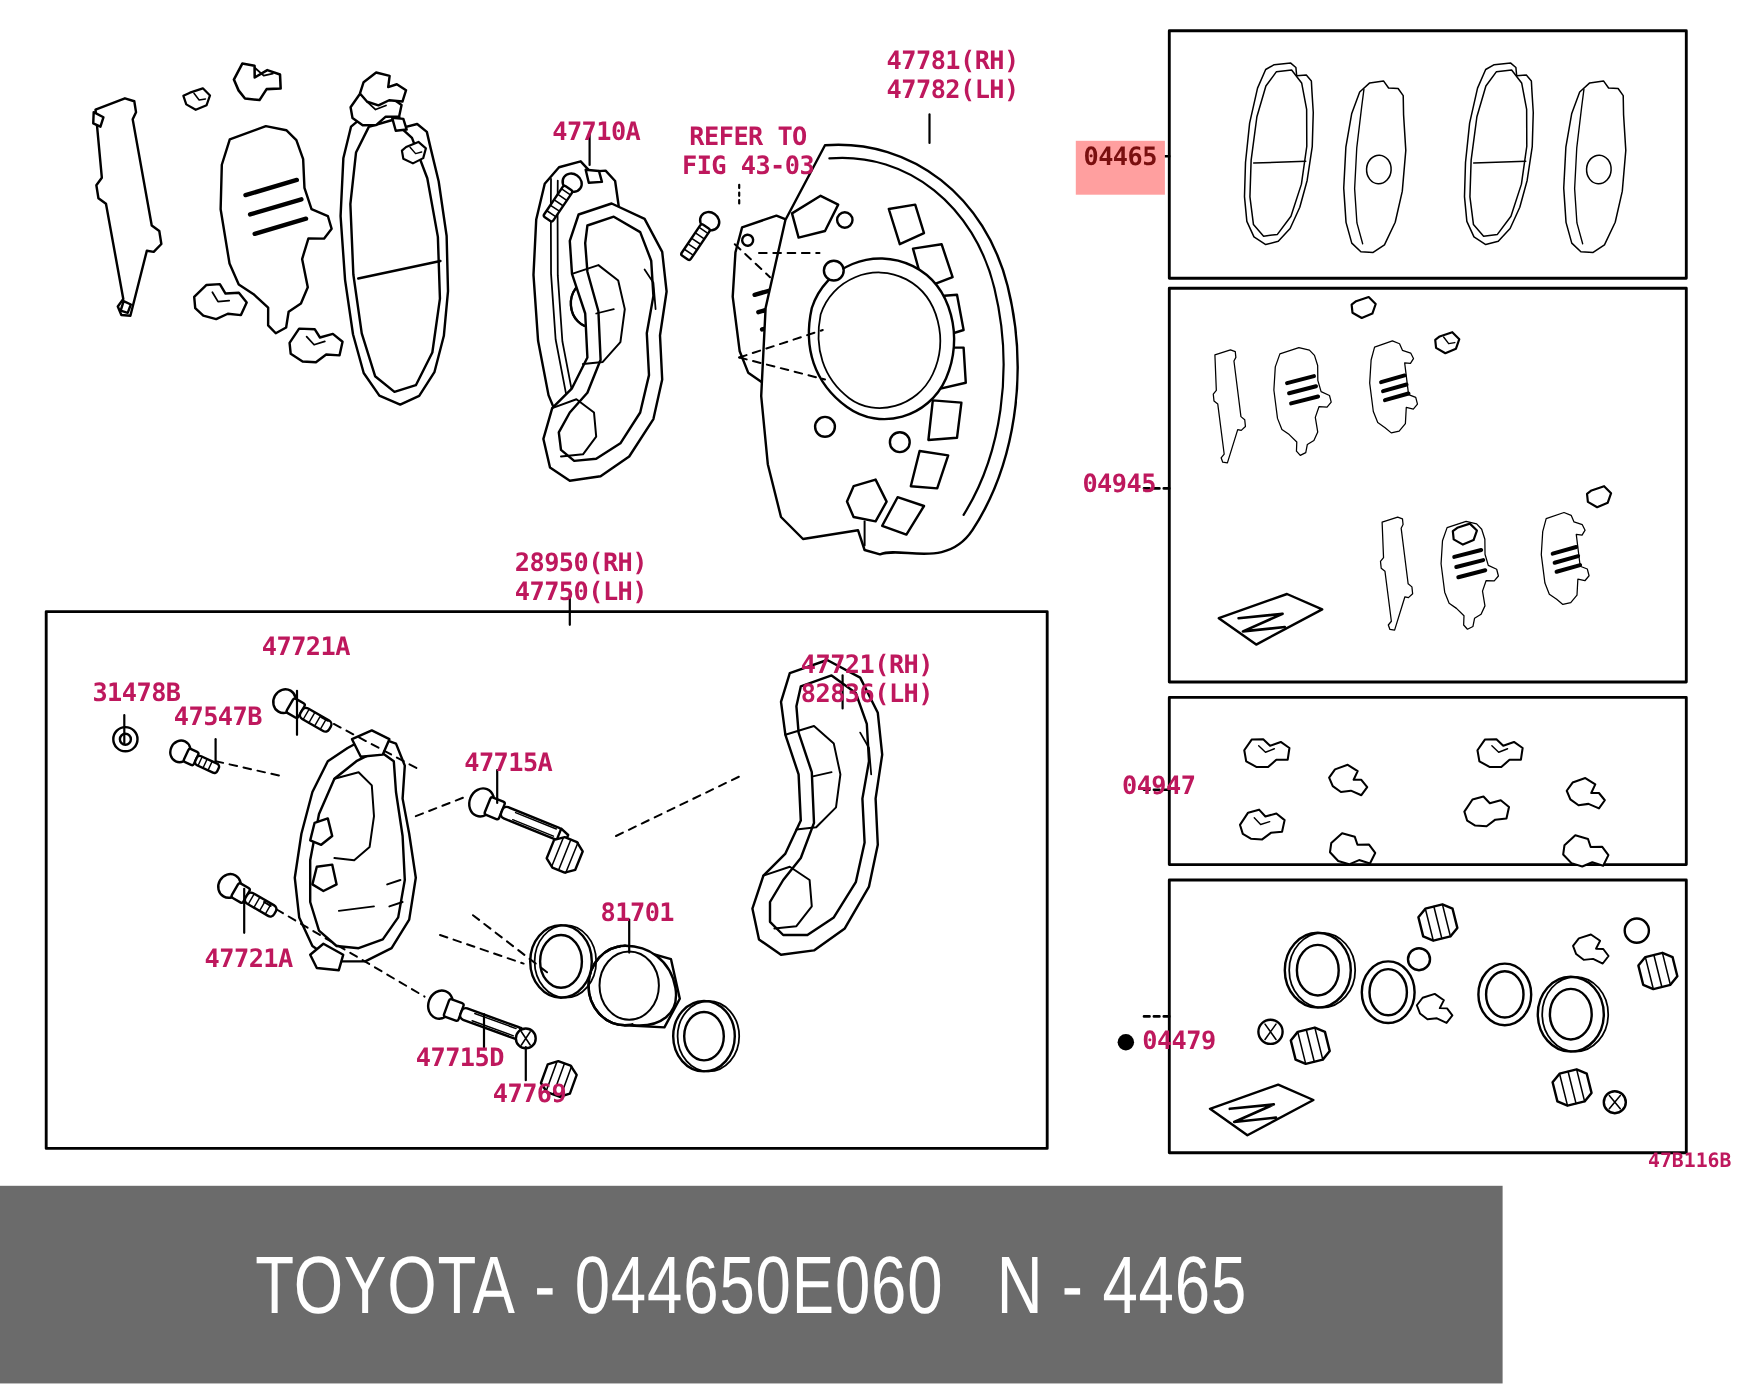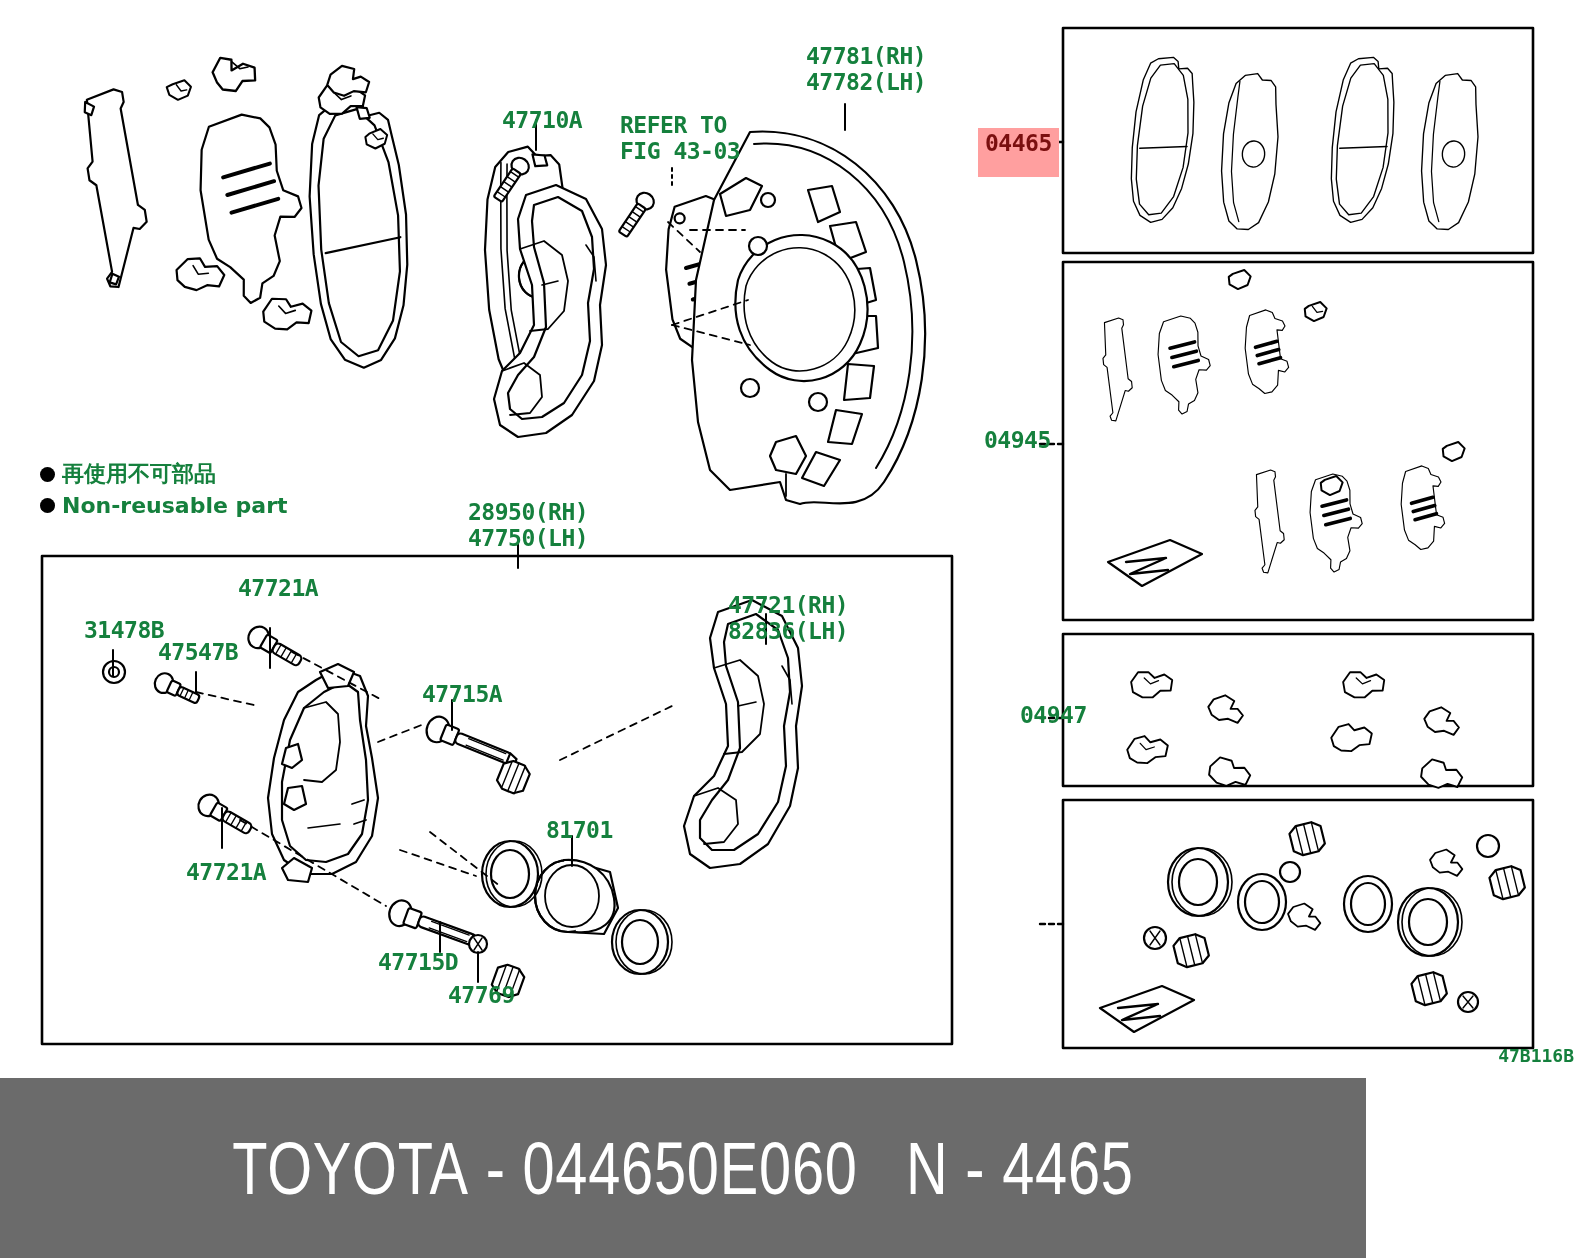--- a/index.html
+++ b/index.html
@@ -18,21 +18,21 @@
   #diagram-canvas {
     position: absolute;
     left: 0; top: 0;
     width: 1592px;
     height: 1078px;
   }
   .lbl {
     position: absolute;
     font-family: "DejaVu Sans Mono", "Liberation Mono", monospace;
     font-weight: bold;
-    color: #15803d;
+    color: #be185d;
     white-space: pre;
     line-height: 1.12;
     letter-spacing: -0.5px;
     font-size: 23px;
   }
   .lbl.cjk {
     font-family: "DejaVu Sans", sans-serif;
     font-weight: bold;
     letter-spacing: 0px;
   }
@@ -522,21 +522,21 @@
       </g>
       <path d="M1040,924 L1063,924" stroke-width="2.4" stroke-dasharray="5 4"></path>
     </g>
   </svg>
 
   <div class="lbl" style="left:806px; top:44px;">47781(RH)
 47782(LH)</div>
 
   <div class="lbl" style="left:502px; top:108px;">47710A</div>
 
-  <div class="lbl" style="left:620px; top:113px;">REFER TO
+  <div class="lbl" style="left:620px; top:113px;text-align:center;">REFER TO
 FIG 43-03</div>
 
   <div class="lbl" style="left:468px; top:500px;">28950(RH)
 47750(LH)</div>
 
   <div class="lbl" style="left:728px; top:593px;">47721(RH)
 82836(LH)</div>
 
   <div class="lbl" style="left:84px; top:618px;">31478B</div>
 
@@ -553,31 +553,24 @@
   <div class="lbl" style="left:546px; top:818px;">81701</div>
 
   <div class="lbl" style="left:448px; top:983px;">47769</div>
 
   <div class="lbl highlight" style="left:978px; top:128px;">04465</div>
 
   <div class="lbl" style="left:984px; top:428px;">04945</div>
 
   <div class="lbl" style="left:1020px; top:703px;">04947</div>
 
-
-  <div id="legend">
-    <div class="legend-row">
-      <span class="bullet-dot"></span>
-      <span class="lbl cjk legend-text" style="position:static;">再使用不可部品</span>
-    </div>
-    <div class="legend-row">
-      <span class="bullet-dot"></span>
-      <span class="lbl cjk legend-text" style="position:static;">Non-reusable part</span>
-    </div>
+  <div class="lbl" style="left:963px; top:909px;">
+    <span class="bullet-dot"></span><span>04479</span>
   </div>
+
 
   <div class="lbl code diagram-code">47B116B</div>
 
   <div id="bottom-banner">
     <div id="banner-inner">
       <span class="seg">TOYOTA</span>
       <span class="seg">&nbsp;</span>
       <span class="seg">-</span>
       <span class="seg">&nbsp;</span>
       <span class="seg">044650E060</span>

